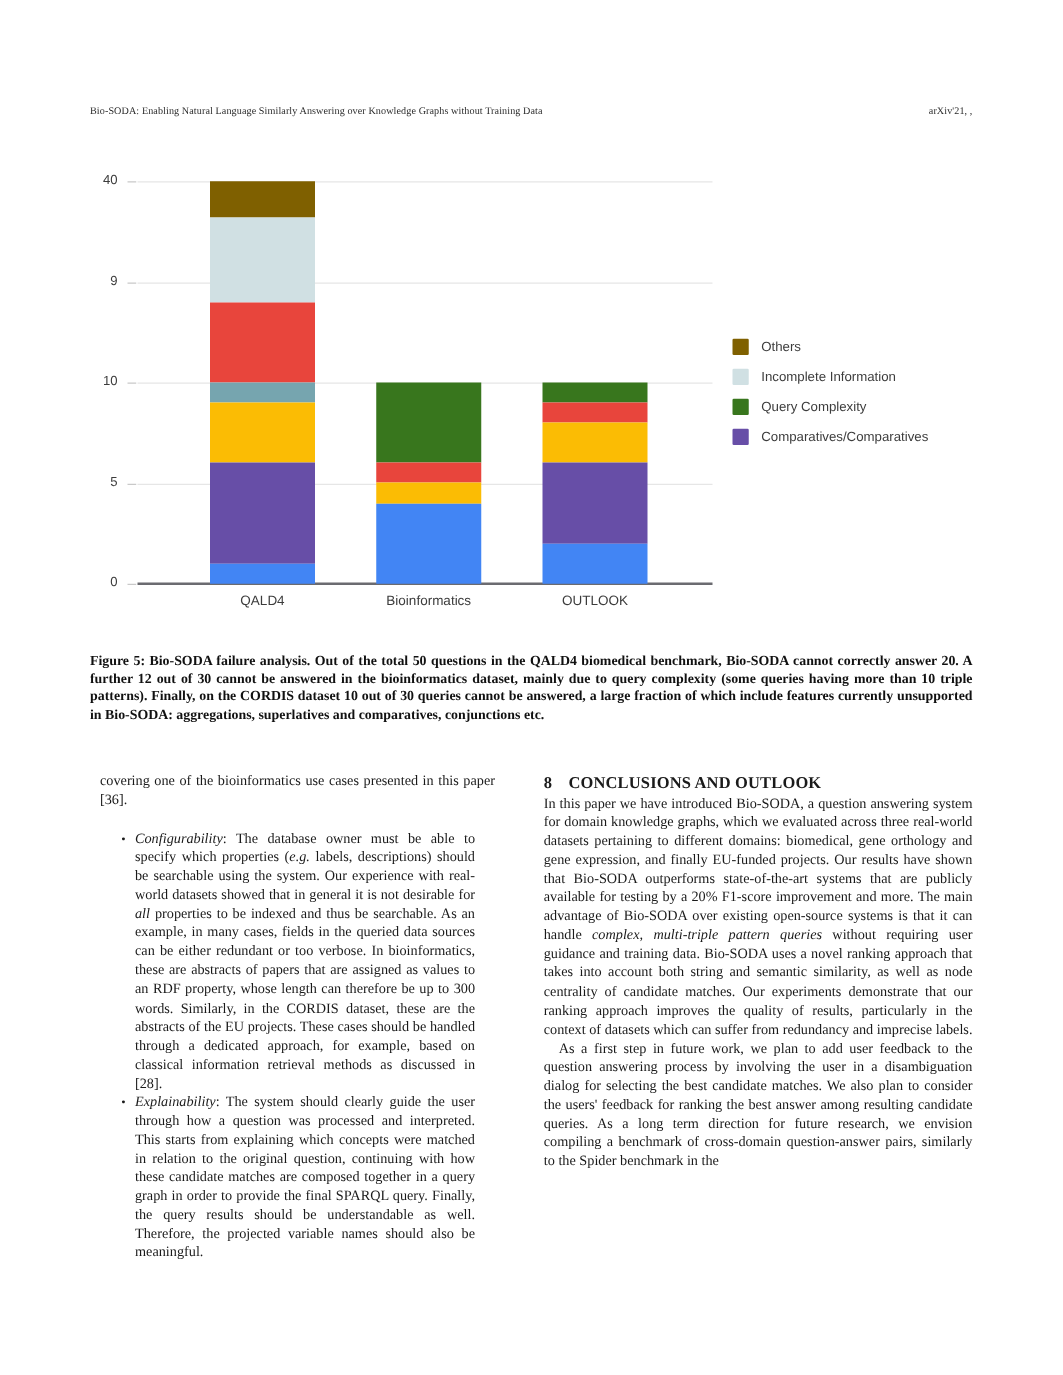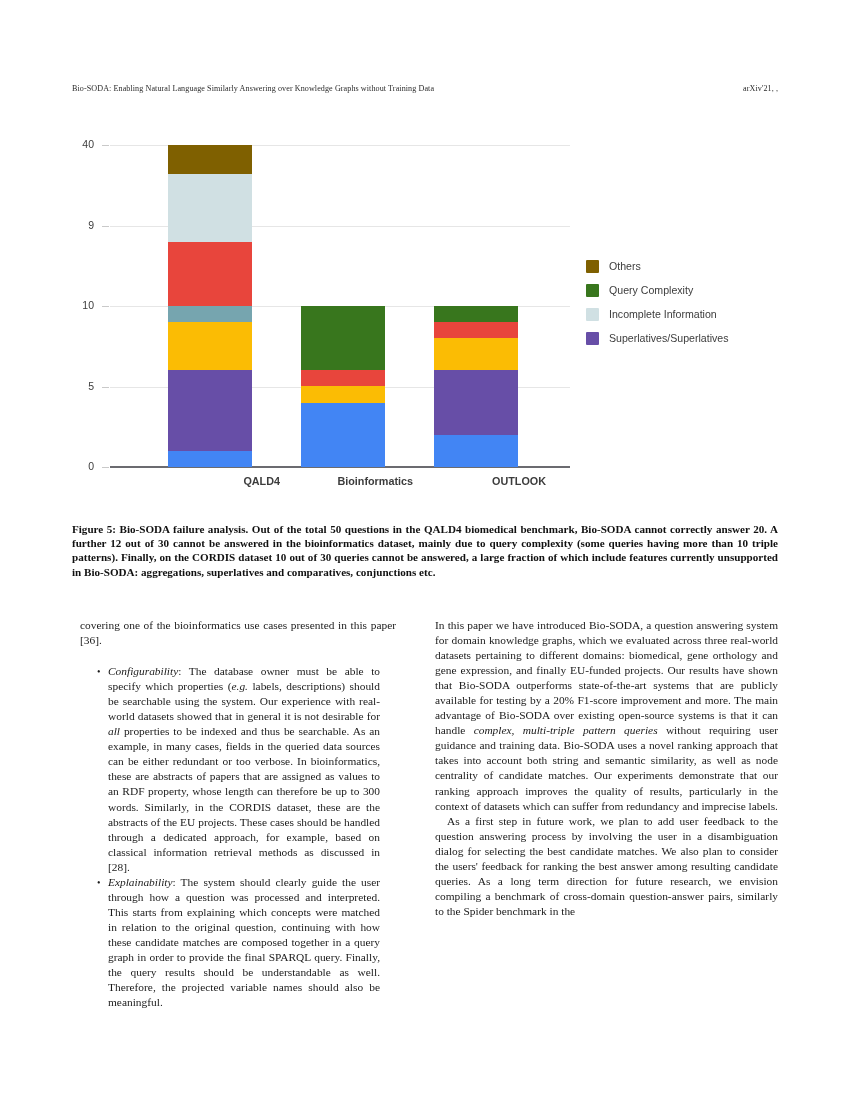--- a/index.html
+++ b/index.html
@@ -88,35 +88,34 @@
     position: absolute;
     bottom: 0;
     width: 84px;
   }
   .seg { width: 100%; display: block; }
   .cat-label {
     position: absolute;
     font-family: "Liberation Sans", sans-serif;
     font-size: 10.8px;
     color: #3c3c3c;
-    text-align: right;
+    text-align: center;
     width: 140px;
-    font-weight: bold;
   }
 
   
   #legend {
     position: absolute;
     left: 586px;
     top: 134px;
     width: 230px;
   }
   .legend-row {
     display: flex;
-    align-items: flex-start;
+    align-items: flex-end;
     height: 24px;
   }
   .legend-swatch {
     width: 13px;
     height: 13px;
     flex: 0 0 13px;
     border-radius: 1px;
   }
   .legend-text {
     margin-left: 10px;
@@ -248,30 +247,30 @@
       </div>
   </div>
 
   <div id="legend">
 
   <div class="legend-row">
         <span class="legend-swatch" style="background: rgb(127, 96, 0);"></span>
         <span class="legend-text">Others</span>
       </div>
       <div class="legend-row">
+        <span class="legend-swatch" style="background: rgb(208, 224, 227);"></span>
+        <span class="legend-text">Incomplete Information</span>
+      </div>
+      <div class="legend-row">
         <span class="legend-swatch" style="background: rgb(56, 118, 29);"></span>
         <span class="legend-text">Query Complexity</span>
       </div>
       <div class="legend-row">
-        <span class="legend-swatch" style="background: rgb(208, 224, 227);"></span>
-        <span class="legend-text">Incomplete Information</span>
-      </div>
-      <div class="legend-row">
         <span class="legend-swatch" style="background: rgb(103, 78, 167);"></span>
-        <span class="legend-text">Superlatives/Superlatives</span>
+        <span class="legend-text">Comparatives/Comparatives</span>
       </div>
     </div>
 
 </div>
 
 <div id="figure-caption">Figure 5: Bio-SODA failure analysis. Out of the total 50 questions in the QALD4 biomedical benchmark, Bio-SODA cannot correctly answer 20. A further 12 out of 30 cannot be answered in the bioinformatics dataset, mainly due to query complexity (some queries having more than 10 triple patterns). Finally, on the CORDIS dataset 10 out of 30 queries cannot be answered, a large fraction of which include features currently unsupported in Bio-SODA: aggregations, superlatives and comparatives, conjunctions etc.</div>
 
 <div id="body-columns">
 
   <div class="col" id="col-left">
@@ -280,17 +279,20 @@
       <li>
         <span class="it">Configurability</span><span>: The database owner must be able to specify which properties (</span><span class="it">e.g.</span><span> labels, descriptions) should be searchable using the system. Our experience with real-world datasets showed that in general it is not desirable for </span><span class="it">all</span><span> properties to be indexed and thus be searchable. As an example, in many cases, fields in the queried data sources can be either redundant or too verbose. In bioinformatics, these are abstracts of papers that are assigned as values to an RDF property, whose length can therefore be up to 300 words. Similarly, in the CORDIS dataset, these are the abstracts of the EU projects. These cases should be handled through a dedicated approach, for example, based on classical information retrieval methods as discussed in [28].</span>
       </li>
       <li>
         <span class="it">Explainability</span><span>: The system should clearly guide the user through how a question was processed and interpreted. This starts from explaining which concepts were matched in relation to the original question, continuing with how these candidate matches are composed together in a query graph in order to provide the final SPARQL query. Finally, the query results should be understandable as well. Therefore, the projected variable names should also be meaningful.</span>
       </li>
     </ul>
   </div>
 
   <div class="col" id="col-right">
+    <h2 class="section-head">
+      <span class="secnum">8</span><span>CONCLUSIONS AND OUTLOOK</span>
+    </h2>
     <p><span>In this paper we have introduced Bio-SODA, a question answering system for domain knowledge graphs, which we evaluated across three real-world datasets pertaining to different domains: biomedical, gene orthology and gene expression, and finally EU-funded projects. Our results have shown that Bio-SODA outperforms state-of-the-art systems that are publicly available for testing by a 20% F1-score improvement and more. The main advantage of Bio-SODA over existing open-source systems is that it can handle </span><span class="it">complex, multi-triple pattern queries</span><span> without requiring user guidance and training data. Bio-SODA uses a novel ranking approach that takes into account both string and semantic similarity, as well as node centrality of candidate matches. Our experiments demonstrate that our ranking approach improves the quality of results, particularly in the context of datasets which can suffer from redundancy and imprecise labels.</span></p>
     <p class="indent">As a first step in future work, we plan to add user feedback to the question answering process by involving the user in a disambiguation dialog for selecting the best candidate matches. We also plan to consider the users' feedback for ranking the best answer among resulting candidate queries. As a long term direction for future research, we envision compiling a benchmark of cross-domain question-answer pairs, similarly to the Spider benchmark in the</p>
   </div>
 
 </div>
 
 </body></html>

